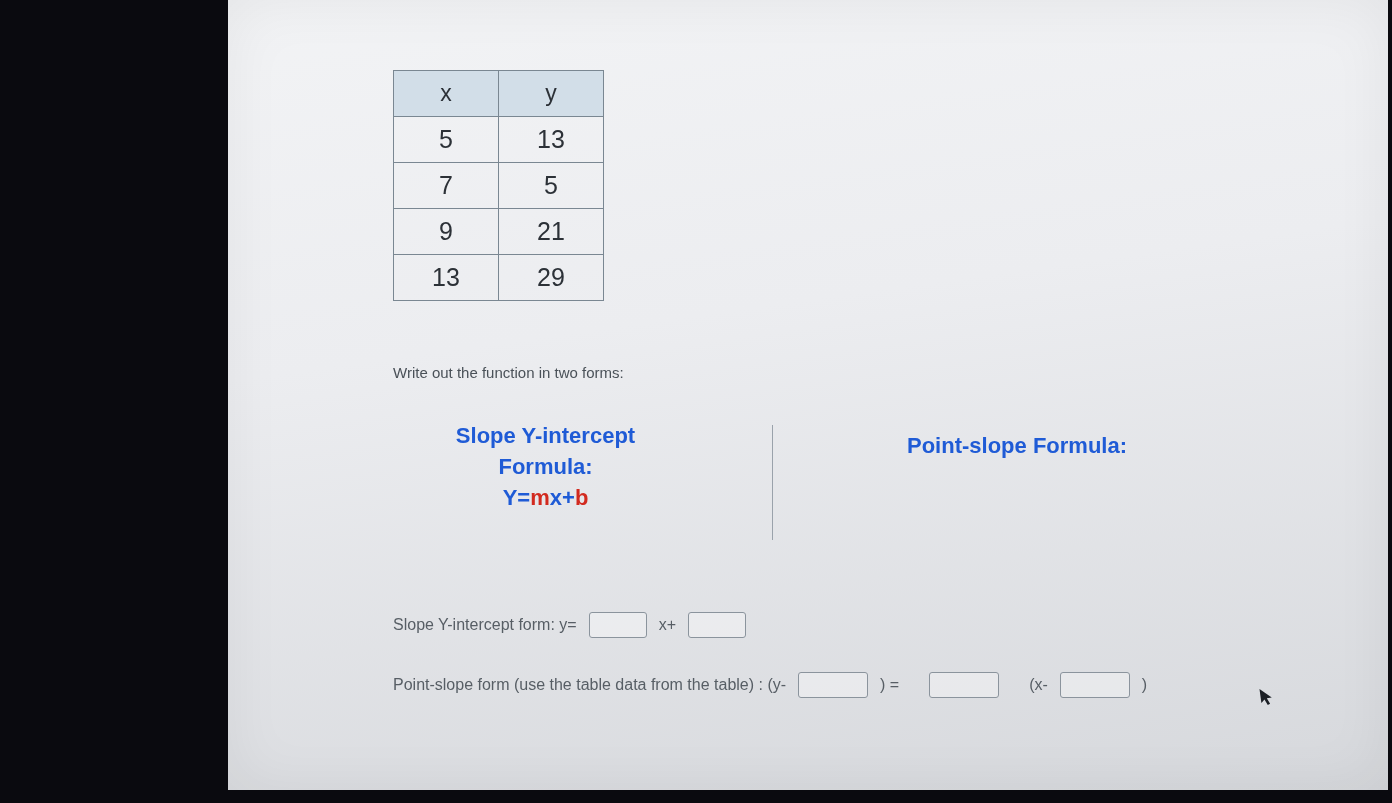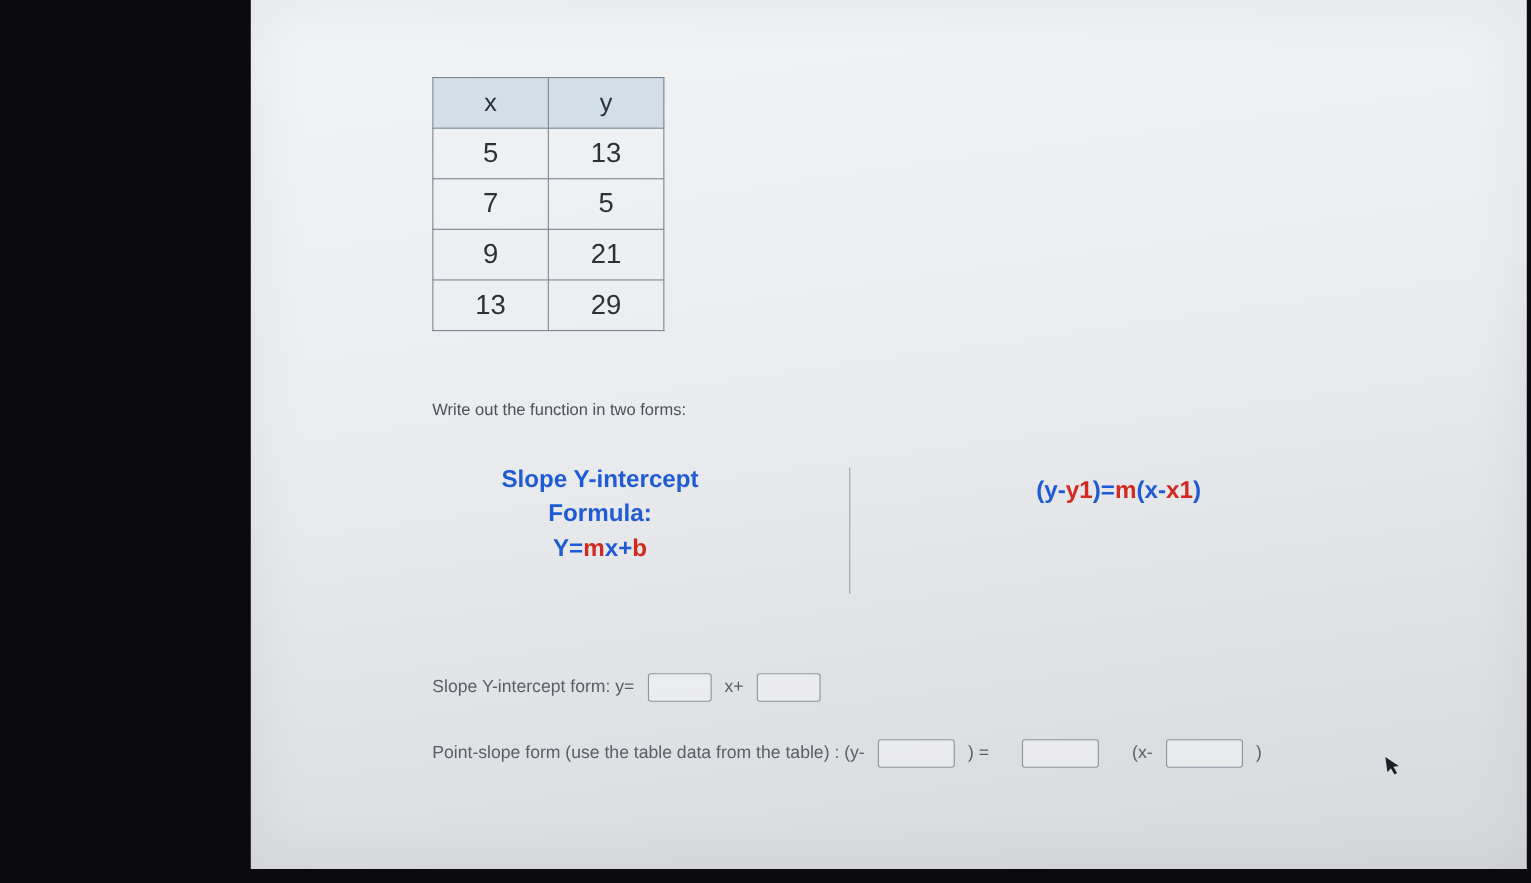--- a/index.html
+++ b/index.html
@@ -133,23 +133,21 @@
         <div class="blue">Slope Y-intercept</div>
         <div class="blue">Formula:</div>
         <div>
           <span class="blue">Y</span><span class="blue">=</span><span class="red">m</span><span class="blue">x</span><span class="blue">+</span><span class="red">b</span>
         </div>
       </div>
 
       <div class="divider"></div>
 
       <div class="formula-cell right">
-        <div>
-          <span class="blue">(</span><span class="blue">y</span><span class="blue">-</span><span class="red">y1</span><span class="blue">)</span><span class="blue">=</span><span class="red">m</span><span class="blue">(</span><span class="blue">x</span><span class="blue">-</span><span class="red">x1</span><span class="blue">)</span>
-        </div>
+        <div class="blue">Point-slope Formula:</div>
       </div>
     </div>
 
     <div class="answer-block">
       <div class="answer-row">
         <span>Slope Y-intercept form: y=</span>
         <span class="input-box sm"></span>
         <span>x+</span>
         <span class="input-box sm"></span>
       </div>

